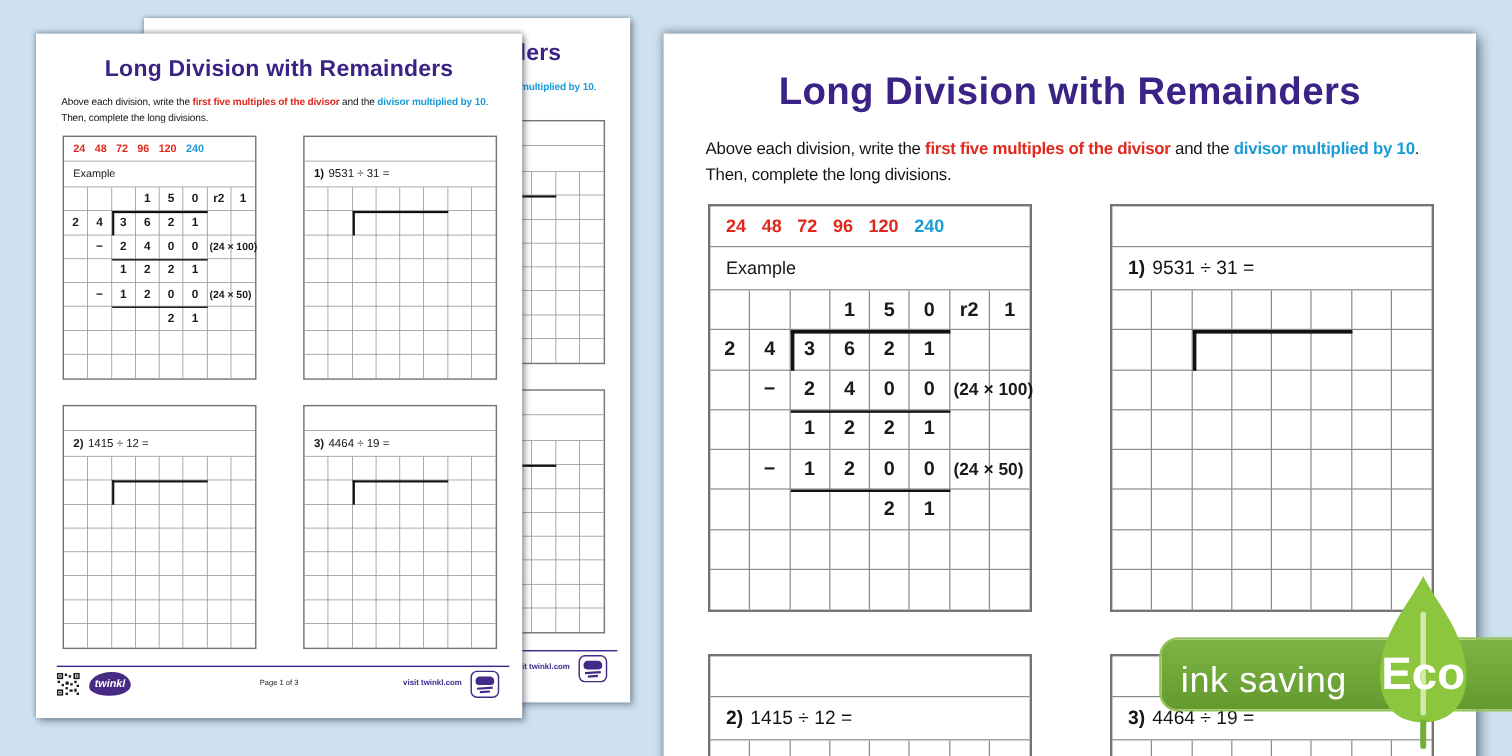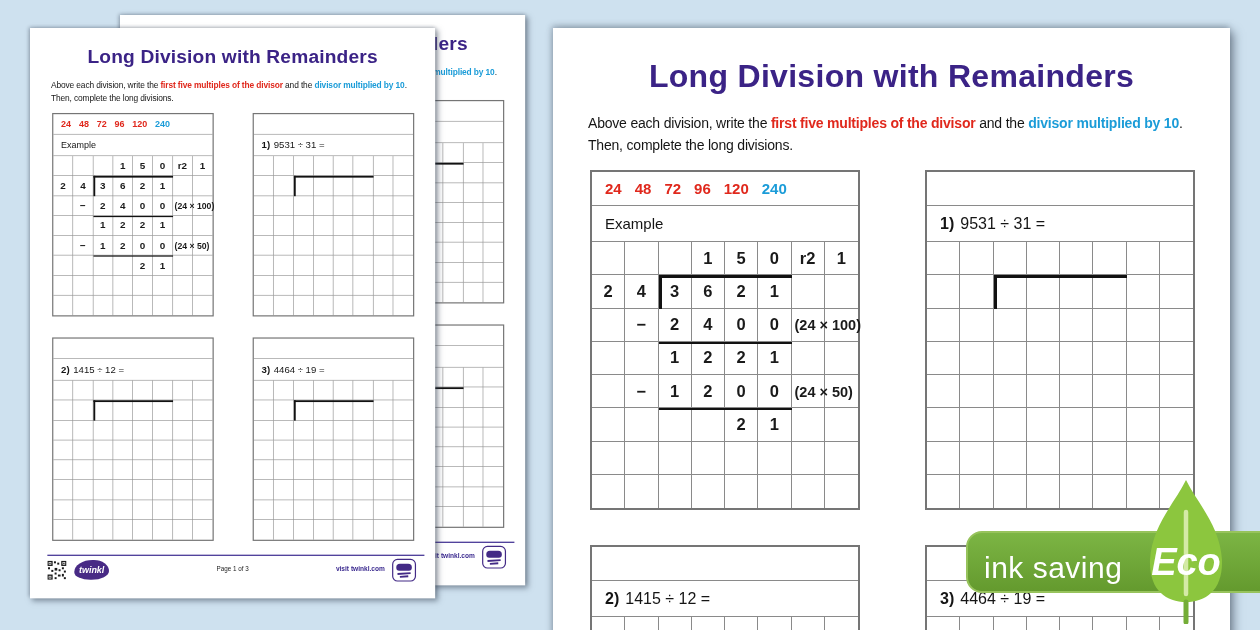--- a/index.html
+++ b/index.html
@@ -97,21 +97,21 @@
   #eco-badge{
     position:absolute;left:966px;top:531px;width:310px;height:62px;z-index:5;
     background:linear-gradient(180deg,#7cb544,#649a2e);
     border:2px solid #97c35c;border-radius:16px;box-sizing:border-box;
     display:flex;align-items:center;padding-left:16px;
   }
   .ink-text{font-size:30px;color:#ffffff;letter-spacing:.5px;margin-top:11px;}
   #eco-leaf{position:absolute;left:1146px;top:478px;z-index:6;}
   #eco-text{
     position:absolute;left:1146px;top:541px;width:80px;text-align:center;
-    font-size:38px;font-weight:bold;color:#ffffff;z-index:7;font-style:italic;
+    font-size:38px;font-weight:bold;color:#ffffff;z-index:7;
   }
 </style>
 </head>
 <body>
 
 <div id="back-sheet" class="sheet">
   <div class="sheet-title">Long Division with Remainders</div>
 
   <div class="instructions">
     <span class="instr-line1"><span>Above each division, write the </span><span class="hl-red">first five multiples of the divisor</span><span> and the </span><span class="hl-blue">divisor multiplied by 10</span><span>.</span></span>

